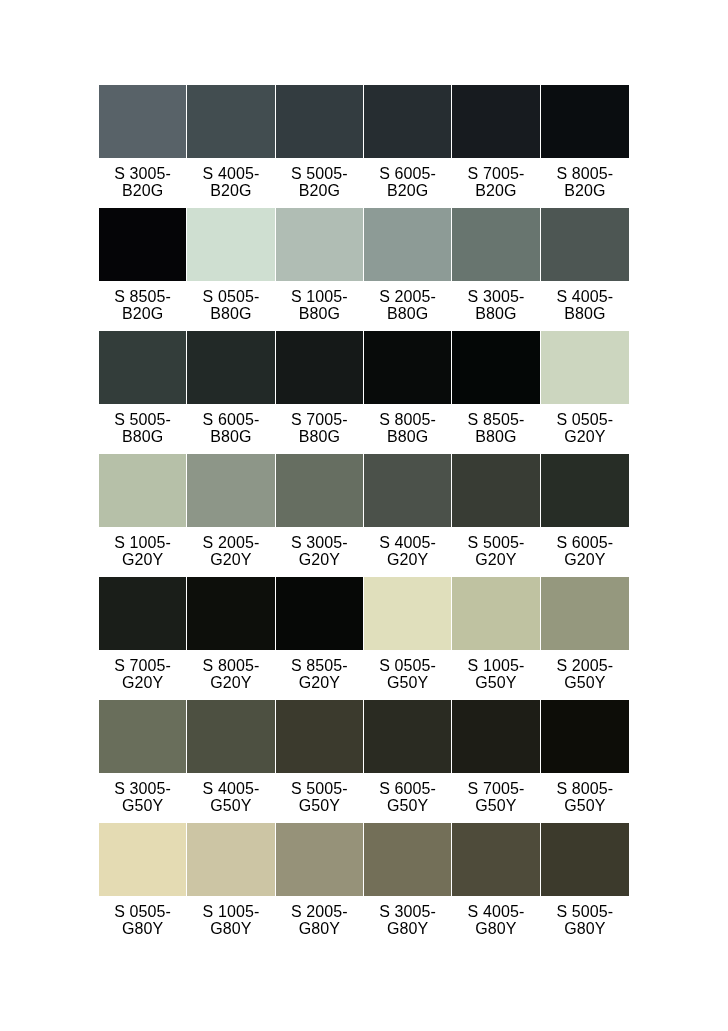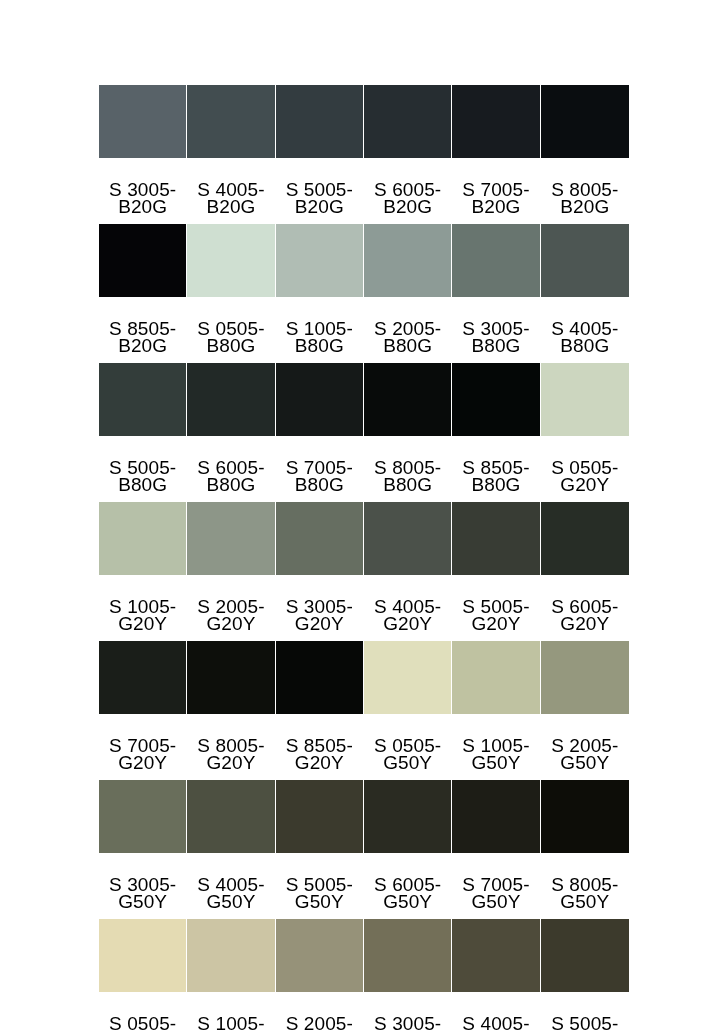--- a/index.html
+++ b/index.html
@@ -43,24 +43,24 @@
   .swatch-cell:last-child {
     padding-right: 0;
   }
   .swatch-chip {
     width: 100%;
     height: 73px;
     display: block;
   }
   .swatch-label {
     text-align: center;
-    font-size: 19px;
+    font-size: 16px;
     line-height: 17px;
     color: #000000;
-    padding-top: 23px;
+    padding-top: 7px;
     padding-bottom: 8px;
     letter-spacing: 0.1px;
     white-space: pre-line;
     font-family: "Liberation Sans", sans-serif;
   }
 </style>
 </head>
 <body>
 
 <div id="page">

